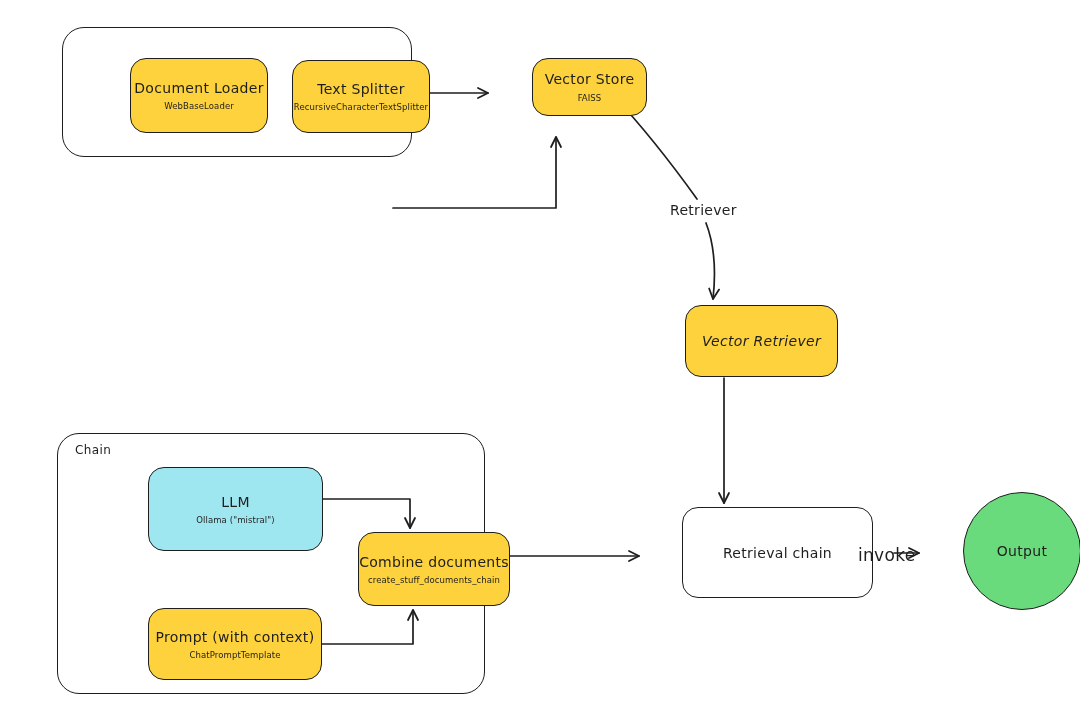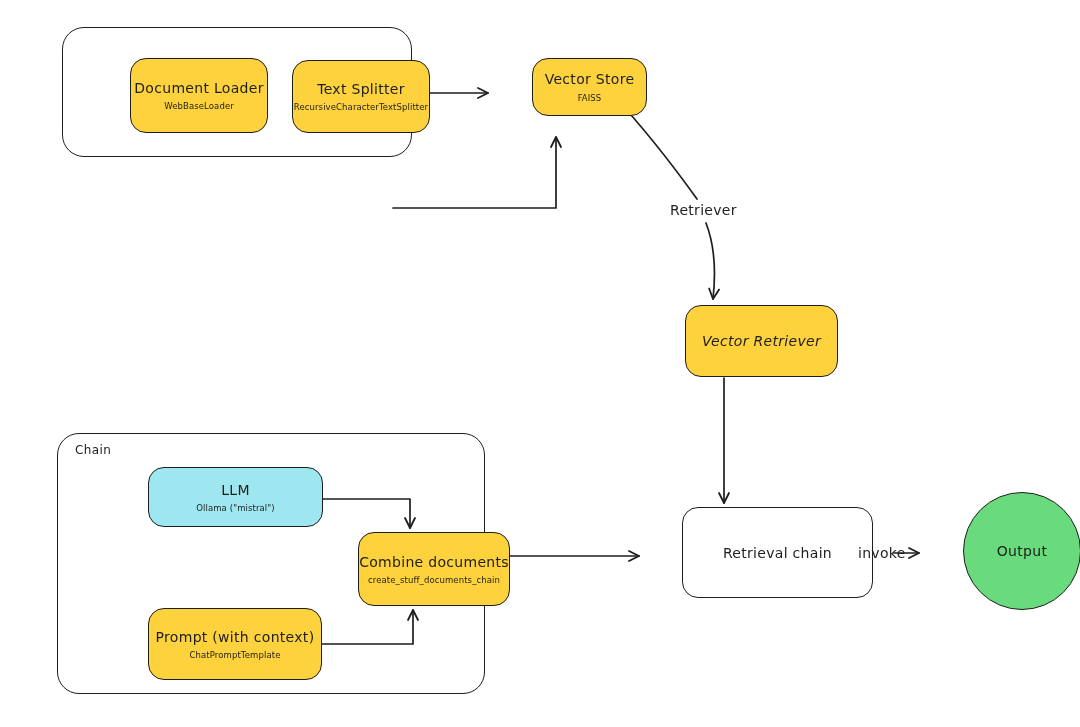--- a/index.html
+++ b/index.html
@@ -66,34 +66,34 @@
     font-size: 8.5px;
     letter-spacing: 0.1px;
     white-space: nowrap;
   }
 
   .n-document-loader   { left: 90px;  top: 58px;  width: 138px; height: 75px; }
   .n-text-splitter     { left: 252px; top: 60px;  width: 138px; height: 73px; }
   .n-vector-store      { left: 492px; top: 58px;  width: 115px; height: 58px; justify-content: space-between; }
   .n-vector-embeddings { left: 238px; top: 172px; width: 155px; height: 73px; }
   .n-vector-retriever  { left: 645px; top: 305px; width: 153px; height: 72px; font-style: italic; }
-  .n-llm               { left: 108px; top: 467px; width: 175px; height: 60px; }
+  .n-llm               { left: 108px; top: 467px; width: 175px; height: 84px; }
   .n-combine-documents { left: 318px; top: 532px; width: 152px; height: 74px; }
   .n-prompt            { left: 108px; top: 608px; width: 174px; height: 72px; }
   .n-retrieval-chain   { left: 642px; top: 507px; width: 191px; height: 91px; background: #ffffff; }
   .n-output            { left: 923px; top: 492px; width: 118px; height: 118px; border-radius: 50%; }
 
   .edge-label {
     position: absolute;
     font-size: 14px;
     letter-spacing: 0.3px;
     white-space: nowrap;
   }
   .lbl-retriever { left: 670px; top: 202px; }
-  .lbl-invoke    { left: 858px; top: 545px; font-size: 14px; }
+  .lbl-invoke    { left: 858px; top: 545px; font-size: 17px; }
 </style>
 </head>
 <body>
 
 <div class="canvas">
 
   <svg class="edges" viewBox="0 0 1080 727">
     <defs>
       <marker id="arrow" viewBox="0 0 14 14" refX="12" refY="7" markerWidth="14" markerHeight="14" markerUnits="userSpaceOnUse" orient="auto">
         <path d="M2,2 L12,7 L2,12" fill="none" stroke="#1e1e1e" stroke-width="1.8" stroke-linecap="round" stroke-linejoin="round"></path>

